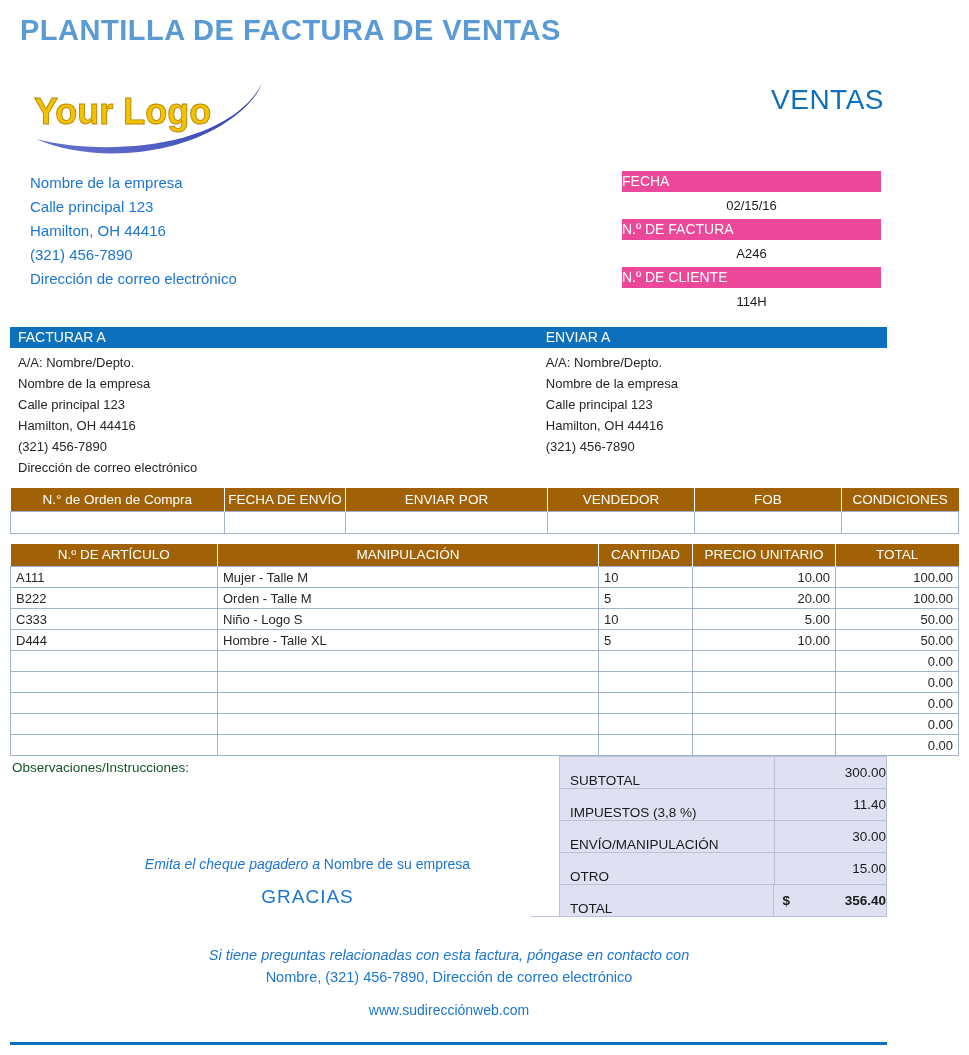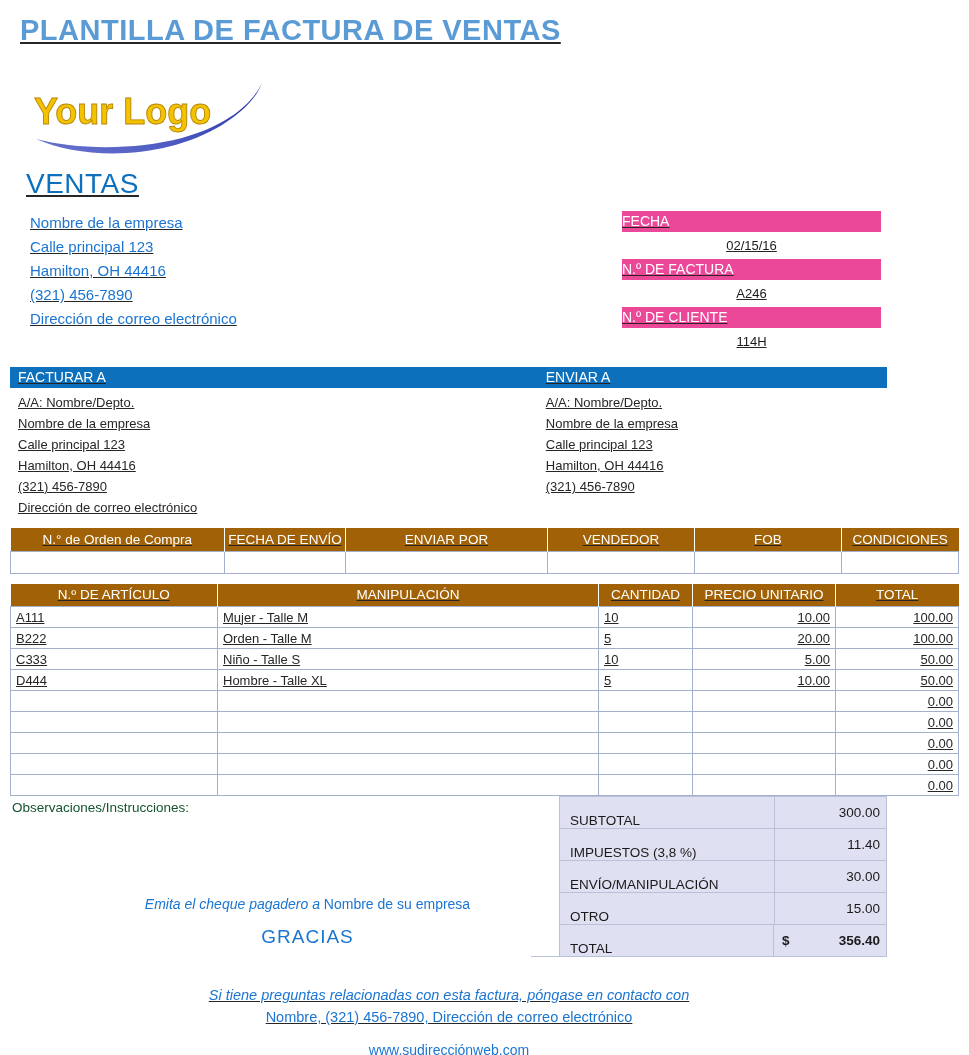--- a/index.html
+++ b/index.html
@@ -2,34 +2,33 @@
 <html><head>
 <meta charset="utf-8">
 <style>
   * { margin:0; padding:0; box-sizing:border-box; }
   html,body { background:#ffffff; }
   body {
     width:969px; height:1055px;
     font-family:"Liberation Sans", sans-serif;
     color:#262626; position:relative; overflow:hidden;
   }
-  .page { width:898px; height:1055px; position:relative;text-decoration:underline; }
+  .page { width:898px; height:1055px; position:relative; }
 
   
   .page-title {
     padding:14px 0 0 20px;
     font-size:29px; font-weight:bold; letter-spacing:.5px;
     color:#5b9bd5;
   }
 
   
   .header-row {
     display:flex; justify-content:space-between; align-items:flex-start;
     margin:30px 14px 0 26px;
-    flex-direction:column;
   }
   .logo-wrap { width:250px; height:84px; }
   .doc-title {
     text-align:right; color:#0d70bd; font-size:28px; line-height:34px;
     margin-top:6px; font-weight:400; letter-spacing:.5px;
   }
 
   
   .info-row { display:flex; justify-content:space-between; margin:10px 17px 0 30px; }
   .company-lines { color:#1b75d2; font-size:15px; line-height:24px; }
@@ -72,21 +71,21 @@
   .below { position:relative; height:164px; margin:0 11px 0 10px; }
   .notes-label { position:absolute; left:2px; top:4px; font-size:13.5px; color:#14532d; }
   .totals { position:absolute; right:0; top:0; width:356px; border-bottom:1px solid #b9c1d6; }
   .tot-row {
     display:flex; height:32px; background:#dfe1f2;
     border:1px solid #b9c1d6; border-bottom:none; align-items:flex-end;margin-left:28px;
   }
   .tot-label { width:232px; padding-left:10px; font-size:13.5px; color:#1a1a1a; }
   .tot-value {
     width:122px; align-self:stretch; display:flex; align-items:center;
-    justify-content:flex-end; padding-right:6px; font-size:13.5px;
+    justify-content:flex-end; font-size:13.5px;
     border-left:1px solid #b9c1d6; color:#1a1a1a;
   }
   .tot-row.grand .tot-value { justify-content:space-between; padding-left:8px; font-weight:bold; }
   .pay-note {
     position:absolute; left:0; top:100px; width:595px; text-align:center;
     color:#1b75d2; font-size:14px;
   }
   .pay-note .it { font-style:italic; }
   .thanks {
     position:absolute; left:0; top:130px; width:595px; text-align:center;
@@ -230,21 +229,21 @@
       </tr>
       <tr>
         <td>B222</td>
         <td>Orden - Talle M</td>
         <td class="c">5</td>
         <td class="r">20.00</td>
         <td class="r">100.00</td>
       </tr>
       <tr>
         <td>C333</td>
-        <td>Niño - Talle S</td>
+        <td>Niño - Logo S</td>
         <td class="c">10</td>
         <td class="r">5.00</td>
         <td class="r">50.00</td>
       </tr>
       <tr>
         <td>D444</td>
         <td>Hombre - Talle XL</td>
         <td class="c">5</td>
         <td class="r">10.00</td>
         <td class="r">50.00</td>

